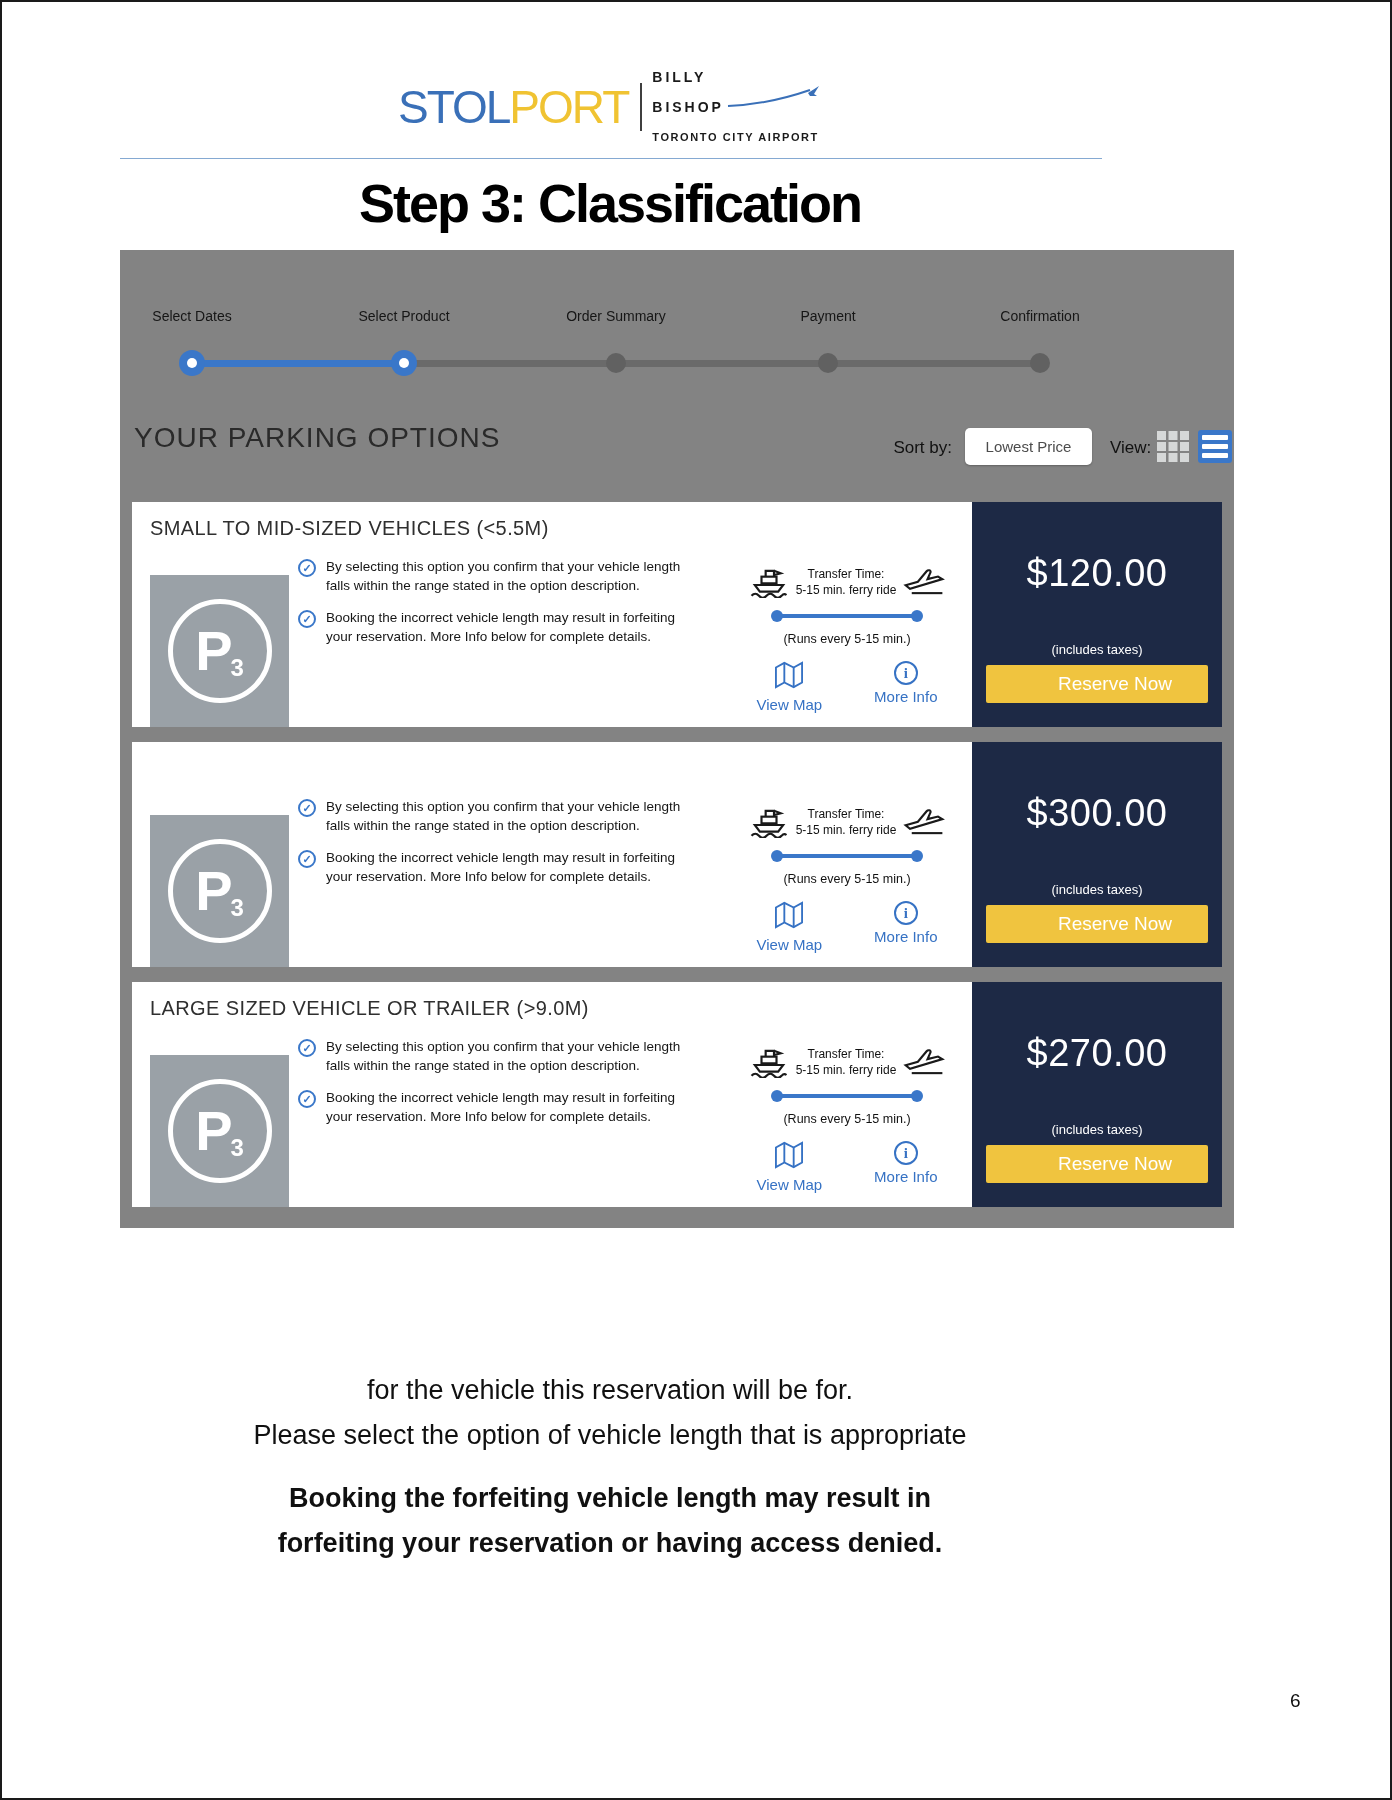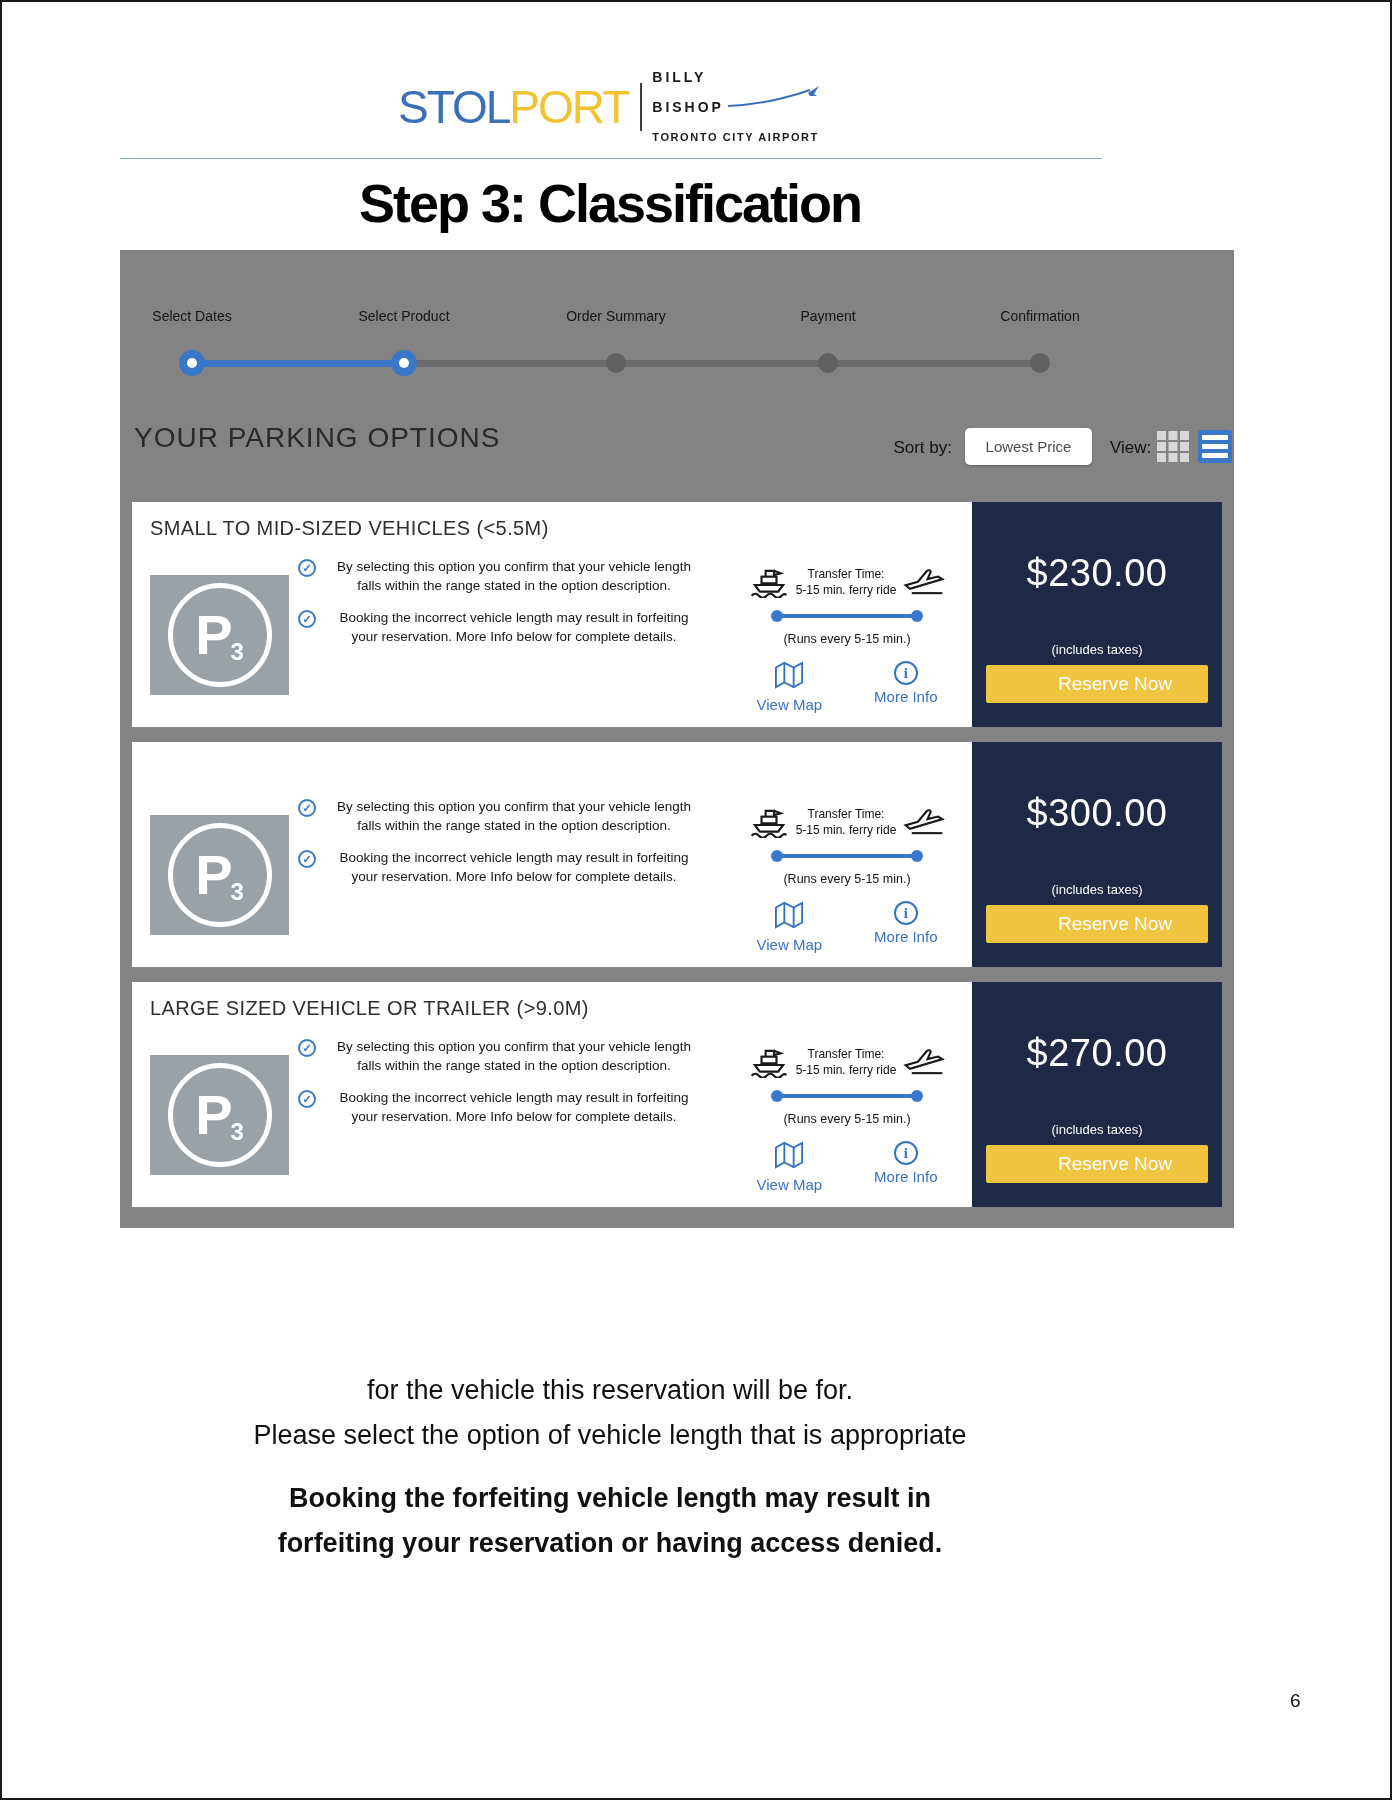--- a/index.html
+++ b/index.html
@@ -54,33 +54,33 @@
   .grid-icon { position:absolute; top:180px; left:1036px; width:34px; height:33px; cursor:pointer; }
   .list-icon { position:absolute; top:180px; left:1078px; width:34px; height:33px; background:#3a77c9;
                border-radius:3px; cursor:pointer; display:flex; flex-direction:column;
                justify-content:center; gap:4px; padding:0 4px; }
   .list-icon i { display:block; height:5px; background:#ffffff; border-radius:1px; }
 
   
   .card { position:absolute; left:12px; width:1090px; height:225px; background:#ffffff; }
   .card-title { position:absolute; left:18px; top:15px; font-size:20px; font-weight:normal;
                 letter-spacing:.4px; color:#2f2f2f; white-space:nowrap; }
-  .plogo { position:absolute; left:18px; top:73px; width:139px; height:120px; background:#9aa1a7;
+  .plogo { position:absolute; left:18px; top:73px; width:139px; height:152px; background:#9aa1a7;
            display:flex; align-items:center; justify-content:center; }
   .plogo-ring { width:104px; height:104px; border:5px solid #ffffff; border-radius:50%;
                 display:flex; align-items:center; justify-content:center; }
   .plogo-p { color:#ffffff; font-size:56px; font-weight:bold; line-height:1; }
   .plogo-p .psub { font-size:24px; font-weight:bold; vertical-align:-6px; margin-left:-2px; }
 
   .bullets { position:absolute; left:166px; top:56px; width:404px; }
   .bullet { display:flex; gap:10px; margin-bottom:13px; }
   .check { flex:0 0 auto; width:18px; height:18px; border:2px solid #3a77c9; border-radius:50%;
            color:#3a77c9; font-size:11px; line-height:15px; text-align:center; font-weight:bold;
            margin-top:1px; }
-  .btext { font-size:13.5px; line-height:1.4; color:#161616;text-align:center; }
+  .btext { font-size:13.5px; line-height:1.4; color:#161616; }
 
   .transfer { position:absolute; left:600px; top:60px; width:230px; text-align:center; }
   .transfer-row { display:flex; align-items:center; justify-content:center; gap:7px; }
   .transfer-text { display:flex; flex-direction:column; line-height:1.35; }
   .transfer-text .tt1 { font-size:12px; color:#111; }
   .transfer-text .tt2 { font-size:12px; color:#111; }
   .slider { position:relative; width:152px; height:12px; margin:8px auto 0; }
   .slider .sline { position:absolute; left:5px; right:5px; top:4px; height:4px; background:#3a77c9; border-radius:2px; }
   .slider .sdotL, .slider .sdotR { position:absolute; top:0; width:12px; height:12px; border-radius:50%; background:#3a77c9; }
   .slider .sdotL { left:0; } .slider .sdotR { right:0; }
@@ -232,21 +232,21 @@
             </span>
             <span class="link-label">View Map</span>
           </div>
           <div class="link">
             <span class="info-icon">i</span>
             <span class="link-label">More Info</span>
           </div>
         </div>
       </div>
       <div class="price-panel">
-        <div class="price">$230.00</div>
+        <div class="price">$120.00</div>
         <div class="includes">(includes taxes)</div>
         <button class="reserve">Reserve Now</button>
       </div>
     </article>
 
     <article class="card" style="top:492px">
       <div class="plogo">
         <div class="plogo-ring">
           <span class="plogo-p"><span>P</span><span class="psub">3</span></span>
         </div>

